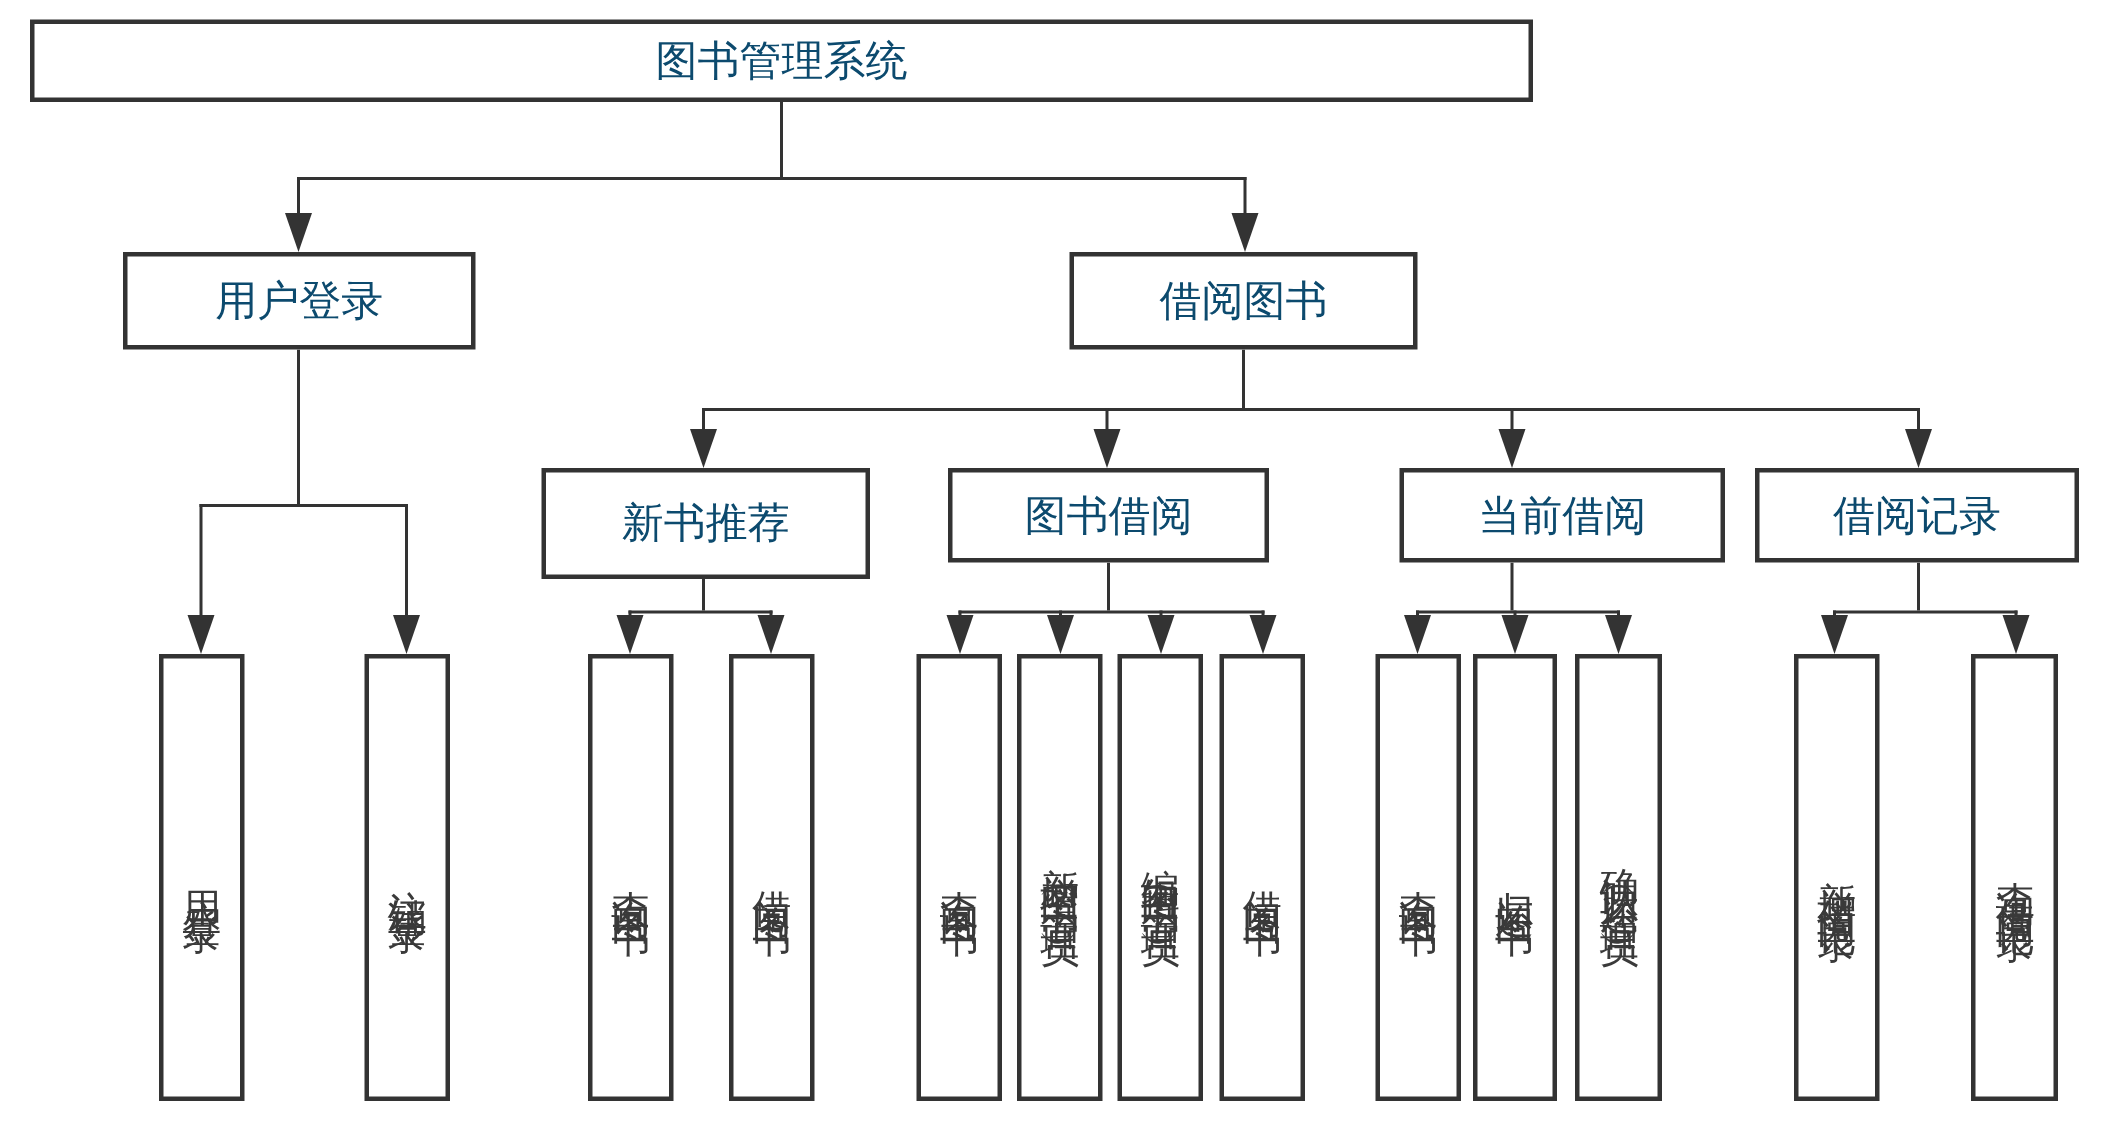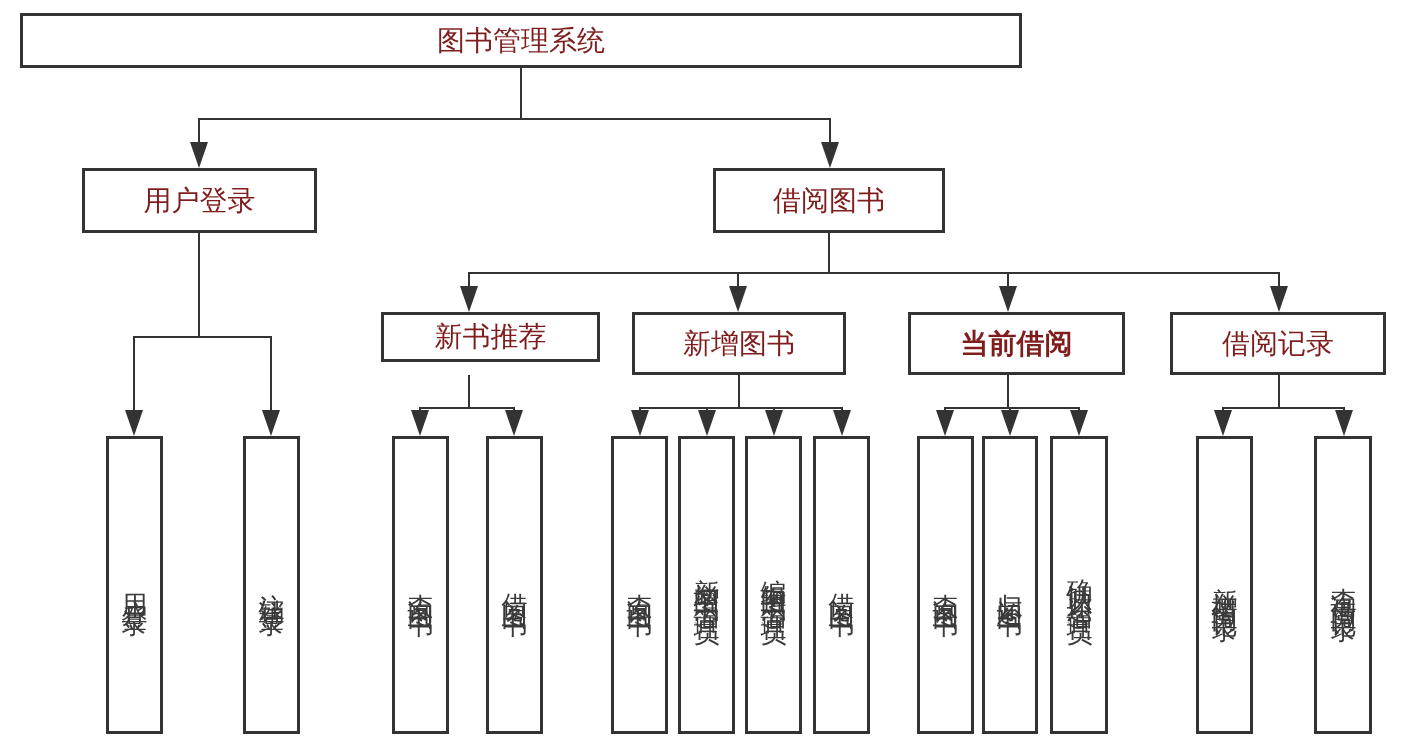--- a/index.html
+++ b/index.html
@@ -4,21 +4,21 @@
 <style>
   html,body{margin:0;padding:0;background:#ffffff;}
   .stage{
     position:relative;width:1405px;height:747px;background:#ffffff;
     font-family:"Liberation Sans","DejaVu Sans",sans-serif;overflow:hidden;
   }
   
   .node{
     position:absolute;background:#ffffff;border:3px solid #333333;
     box-sizing:border-box;display:flex;align-items:center;justify-content:center;
-    font-size:28px;color:#7f1d1d;z-index:2;white-space:nowrap;
+    font-size:28px;color:#0c4a6e;z-index:2;white-space:nowrap;
   }
   
   .vnode{
     position:absolute;background:#ffffff;border:3px solid #333333;
     box-sizing:border-box;z-index:2;
     writing-mode:vertical-rl;text-orientation:mixed;
     font-size:26px;color:#3a3a3a;letter-spacing:6px;line-height:51px;
     text-align:center;
   }
   
@@ -97,23 +97,23 @@
   <div class="vl" style="left:1222px;top:407px;height:6px;"></div>
   <div class="arr" style="left:1214px;top:410px;"></div>
   <div class="vl" style="left:1343px;top:407px;height:6px;"></div>
   <div class="arr" style="left:1335px;top:410px;"></div>
 
   <div class="node" style="left:20px;top:13px;width:1002px;height:55px;">图书管理系统</div>
 
   <div class="node" style="left:82px;top:168px;width:235px;height:65px;">用户登录</div>
   <div class="node" style="left:713px;top:168px;width:232px;height:65px;">借阅图书</div>
 
-  <div class="node" style="left:381px;top:312px;width:219px;height:50px;">新书推荐</div>
-  <div class="node" style="left:632px;top:312px;width:214px;height:63px;">新增图书</div>
-  <div class="node" style="left:908px;top:312px;width:217px;height:63px;font-weight:bold;">当前借阅</div>
+  <div class="node" style="left:361px;top:312px;width:219px;height:74px;">新书推荐</div>
+  <div class="node" style="left:632px;top:312px;width:214px;height:63px;">图书借阅</div>
+  <div class="node" style="left:933px;top:312px;width:217px;height:63px;">当前借阅</div>
   <div class="node" style="left:1170px;top:312px;width:216px;height:63px;">借阅记录</div>
 
   <div class="vnode" style="left:106px;top:436px;width:57px;height:298px;">用户登录</div>
   <div class="vnode" style="left:243px;top:436px;width:57px;height:298px;">注销登录</div>
 
   <div class="vnode" style="left:392px;top:436px;width:57px;height:298px;">查询图书</div>
   <div class="vnode" style="left:486px;top:436px;width:57px;height:298px;">借阅图书</div>
 
   <div class="vnode" style="left:611px;top:436px;width:57px;height:298px;">查询图书</div>
   <div class="vnode" style="left:678px;top:436px;width:57px;height:298px;">新增图书（管理员）</div>

